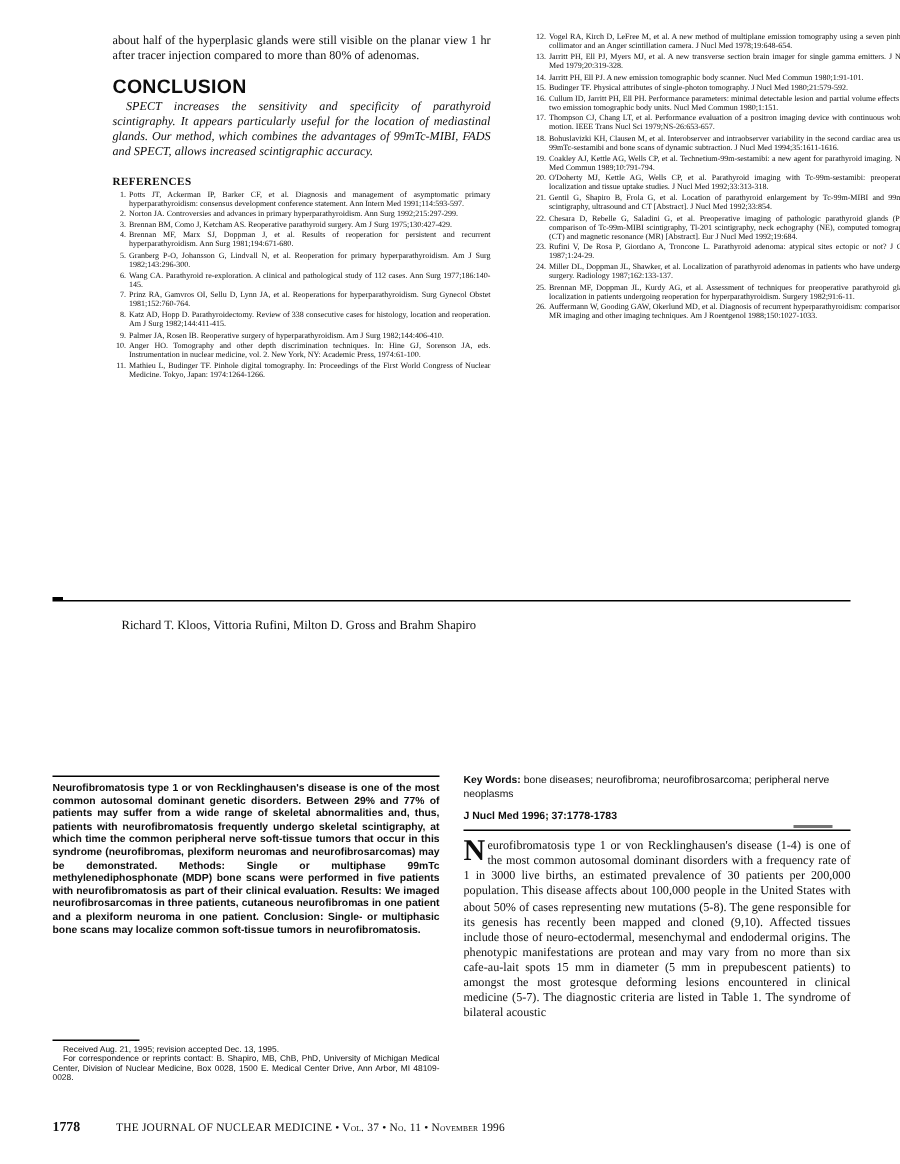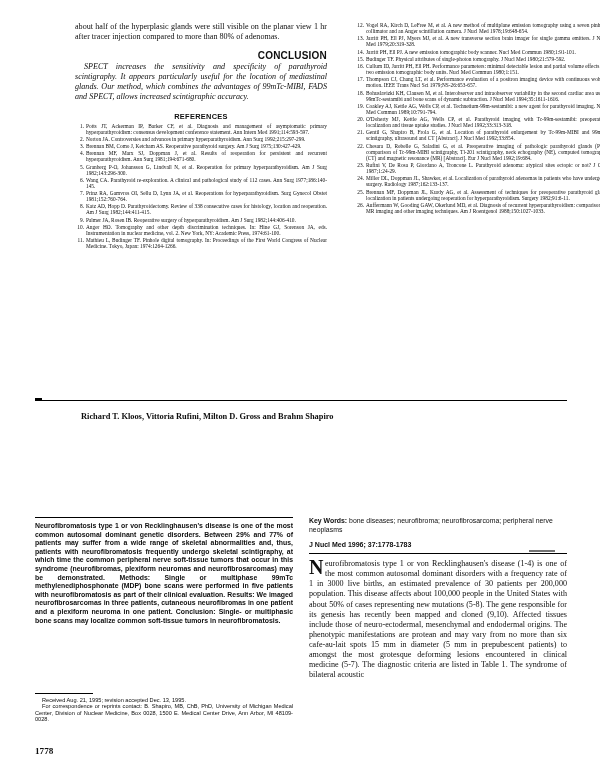--- a/index.html
+++ b/index.html
@@ -13,42 +13,42 @@
   
   .top-cols{position:absolute;left:35px;top:22px;width:532px;
             display:flex;gap:28px;align-items:flex-start;margin-left:40px;}
   .col{width:258px;}
 
   .body-par{font-size:8.1px;line-height:10.1px;text-align:justify;
             margin:0 0 1px 0;hyphens:auto;}
   .body-par.indent{text-indent:9px;font-style:italic;}
 
   .sec-head{font-family:"Liberation Sans",sans-serif;font-weight:bold;
-            font-size:10px;letter-spacing:.2px;margin:8px 0 1px 0;text-align:right;}
+            font-size:13px;letter-spacing:.2px;margin:8px 0 1px 0;}
 
-  .ref-head{font-family:Liberation Sans, sans-serif;font-weight:bold;
-            font-size:7.4px;letter-spacing:.3px;margin:9px 0 2px 0;text-align:center;}
+  .ref-head{font-family:Liberation Serif, serif;font-weight:bold;
+            font-size:7.4px;letter-spacing:.3px;margin:9px 0 2px 0;}
 
   ol.refs{list-style:none;margin:0;padding:0;}
   ol.refs li{position:relative;padding-left:11px;margin-bottom:1.2px;
              font-size:5.35px;line-height:6.05px;text-align:justify;}
   ol.refs li .num{position:absolute;left:0;top:0;width:9px;text-align:right;}
 
   
   .rule-full{position:absolute;left:35px;top:400px;width:532px;height:0;
              border-top:1.6px solid #000;}
   .rule-full:after{content:"";position:absolute;left:0;top:-3px;width:7px;
                    height:2px;background:#000;}
 
   
   .art{position:absolute;left:35px;top:412px;width:532px;}
   h1.title{font-family:"Liberation Serif",serif;font-weight:normal;
            font-size:21.5px;line-height:24.5px;margin:0 0 12px 0;
            letter-spacing:-.1px;}
-  .authors{font-family:"Liberation Serif",serif;font-weight:bold;
+  .authors{font-family:"Liberation Serif",serif;font-weight:normal;
            font-size:8.4px;line-height:10px;margin:0 0 1px 0;padding-left:46px;}
   .affil{font-style:italic;font-size:7.6px;line-height:9.2px;margin:0;}
 
   
   .mid{position:absolute;left:35px;top:517px;width:532px;
        display:flex;gap:16px;align-items:flex-start;}
   .abs-col{width:258px;}
   .abs-rule{border-top:1.7px solid #000;margin:0 0 4px 0;}
   .abstract{font-family:"Liberation Sans",sans-serif;font-weight:bold;
             font-size:6.9px;line-height:8.6px;text-align:justify;margin:0;}
@@ -165,15 +165,16 @@
   </div>
 
   <div class="foot-note">
     <div class="fn-rule"></div>
     <p class="ind">Received Aug. 21, 1995; revision accepted Dec. 13, 1995.</p>
     <p class="ind">For correspondence or reprints contact: B. Shapiro, MB, ChB, PhD, University of Michigan Medical Center, Division of Nuclear Medicine, Box 0028, 1500 E. Medical Center Drive, Ann Arbor, MI 48109-0028.</p>
   </div>
 
   <div class="pfoot">
     <span class="pno">1778</span>
+    <span class="ftxt">THE JOURNAL OF NUCLEAR MEDICINE • Vol. 37 • No. 11 • November 1996</span>
   </div>
 
 </div>
 
 </body></html>

